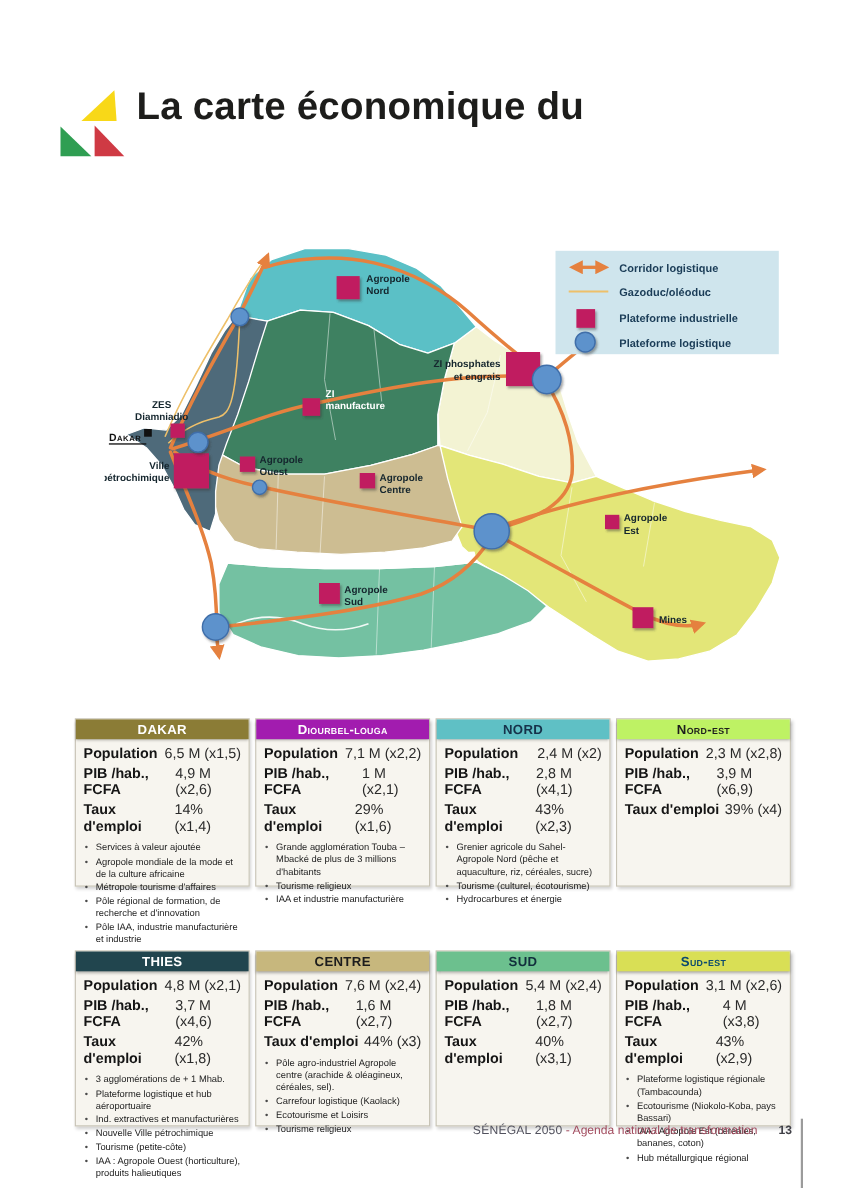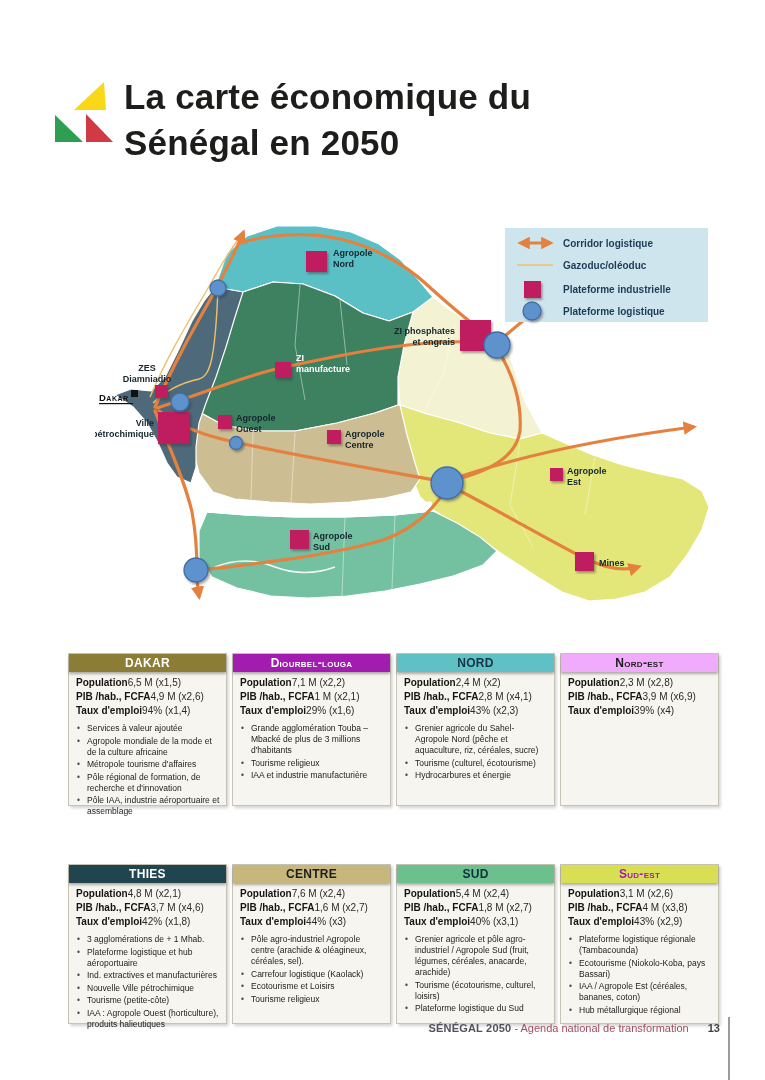--- a/index.html
+++ b/index.html
@@ -25,47 +25,47 @@
   .row1{top:653px;}
   .row2{top:864px;}
   .card{width:159px;box-sizing:border-box;background:#f7f5ef;border:1px solid #c7c3b5;
     box-shadow:1.5px 2px 3px rgba(0,0,0,.18);}
   .row1 .card{height:153px;}
   .row2 .card{height:160px;}
   .card-header{height:18px;display:flex;align-items:center;justify-content:center;
     font-weight:bold;font-variant:small-caps;font-size:12px;letter-spacing:.3px;
     box-shadow:0 2px 2.5px rgba(0,0,0,.3);}
   .card-body{padding:5px 6px 3px 6px;overflow:hidden;}
-  .stat{display:flex;font-size:10px;margin:0 1px 3px 1px;}
+  .stat{display:flex;justify-content:space-between;font-size:13px;margin:0 1px 3px 1px;}
   .stat .sl{font-weight:bold;color:#151515;}
   .stat .sv{color:#2a2a2a;}
   ul.bullets{margin:7px 0 0 0;padding:0 0 0 12px;list-style:none;}
   ul.bullets li{font-size:8.5px;line-height:1.3;color:#222;position:relative;margin-bottom:1.5px;}
   ul.bullets li::before{content:"\2022";position:absolute;left:-10px;color:#4a4a4a;}
   .card.gap-bullets ul.bullets{margin-top:28px;}
 
   
   .footer{position:absolute;top:1022px;right:45px;font-size:11px;white-space:nowrap;}
-  .footer .brand{font-weight:bold;color:#52525e;letter-spacing:.2px;margin-left:20px;}
+  .footer .brand{font-weight:normal;color:#52525e;letter-spacing:.2px;margin-left:20px;}
   .footer .subtitle{color:#a24b5e;}
   .footer .pagenum{font-weight:bold;color:#3f3f46;margin-left:16px;font-size:11px;}
   .footer-rule{position:absolute;left:728px;top:1017px;width:2px;height:63px;background:#9b9b9b;}
 </style>
 </head>
 <body>
 
 <div class="page">
 
   <svg class="logo" width="66" height="66" viewBox="0 0 66 66">
     <polygon points="55,3 57,31 25,31" fill="#f8d818"></polygon>
     <polygon points="6,36 34,63 6,63" fill="#2f9e52"></polygon>
     <polygon points="37,35 64,63 37,63" fill="#cf3a44"></polygon>
   </svg>
 
-  <h1 class="title"><span>La carte économique du</span><br><span>Sénégal en 2050</span></h1>
+  <h1 class="title"><span>La carte économique du</span><br></h1>
 
   <div class="map-wrap">
   <svg width="620" height="400" viewBox="0 0 620 400">
     <defs>
       <marker id="arr" viewBox="0 0 10 10" refX="7" refY="5" markerWidth="4.2" markerHeight="4.2" orient="auto-start-reverse">
         <path d="M0,0 L10,5 L0,10 z" fill="#e5813f"></path>
       </marker>
       <filter id="sh" x="-40%" y="-40%" width="190%" height="190%">
         <feDropShadow dx="1.5" dy="2" stdDeviation="1" flood-color="#333" flood-opacity="0.45"></feDropShadow>
       </filter>
@@ -183,28 +183,28 @@
         <div class="stat">
             <span class="sl">Population</span>
             <span class="sv">6,5 M (x1,5)</span>
           </div>
         <div class="stat">
             <span class="sl">PIB /hab., FCFA</span>
             <span class="sv">4,9 M (x2,6)</span>
           </div>
         <div class="stat">
             <span class="sl">Taux d'emploi</span>
-            <span class="sv">94% (x1,4)</span>
+            <span class="sv">14% (x1,4)</span>
           </div>
         <ul class="bullets">
           <li>Services à valeur ajoutée</li>
           <li>Agropole mondiale de la mode et de la culture africaine</li>
           <li>Métropole tourisme d'affaires</li>
           <li>Pôle régional de formation, de recherche et d'innovation</li>
-          <li>Pôle IAA, industrie aéroportuaire et assemblage</li>
+          <li>Pôle IAA, industrie manufacturière et industrie</li>
         </ul>
       </div>
     </div>
 
     <div class="card">
       <div class="card-header" style="background:#a21caf;color:#ffffff">Diourbel-louga</div>
       <div class="card-body">
         <div class="stat">
             <span class="sl">Population</span>
             <span class="sv">7,1 M (x2,2)</span>
@@ -242,21 +242,21 @@
           </div>
         <ul class="bullets">
           <li>Grenier agricole du Sahel-Agropole Nord (pêche et aquaculture, riz, céréales, sucre)</li>
           <li>Tourisme (culturel, écotourisme)</li>
           <li>Hydrocarbures et énergie</li>
         </ul>
       </div>
     </div>
 
     <div class="card gap-bullets">
-      <div class="card-header" style="background:#f0abfc;color:#1d1d1d">Nord-est</div>
+      <div class="card-header" style="background:#bef264;color:#1d1d1d">Nord-est</div>
       <div class="card-body">
         <div class="stat">
             <span class="sl">Population</span>
             <span class="sv">2,3 M (x2,8)</span>
           </div>
         <div class="stat">
             <span class="sl">PIB /hab., FCFA</span>
             <span class="sv">3,9 M (x6,9)</span>
           </div>
         <div class="stat">
@@ -328,30 +328,25 @@
             <span class="sv">5,4 M (x2,4)</span>
           </div>
         <div class="stat">
             <span class="sl">PIB /hab., FCFA</span>
             <span class="sv">1,8 M (x2,7)</span>
           </div>
         <div class="stat">
             <span class="sl">Taux d'emploi</span>
             <span class="sv">40% (x3,1)</span>
           </div>
-        <ul class="bullets">
-          <li>Grenier agricole et pôle agro-industriel / Agropole Sud (fruit, légumes, céréales, anacarde, arachide)</li>
-          <li>Tourisme (écotourisme, culturel, loisirs)</li>
-          <li>Plateforme logistique du Sud</li>
-        </ul>
-      </div>
-    </div>
-
-    <div class="card">
-      <div class="card-header" style="background:#d9df55;color:#a21caf">Sud-est</div>
+      </div>
+    </div>
+
+    <div class="card">
+      <div class="card-header" style="background:#d9df55;color:#0c4a6e">Sud-est</div>
       <div class="card-body">
         <div class="stat">
             <span class="sl">Population</span>
             <span class="sv">3,1 M (x2,6)</span>
           </div>
         <div class="stat">
             <span class="sl">PIB /hab., FCFA</span>
             <span class="sv">4 M (x3,8)</span>
           </div>
         <div class="stat">

